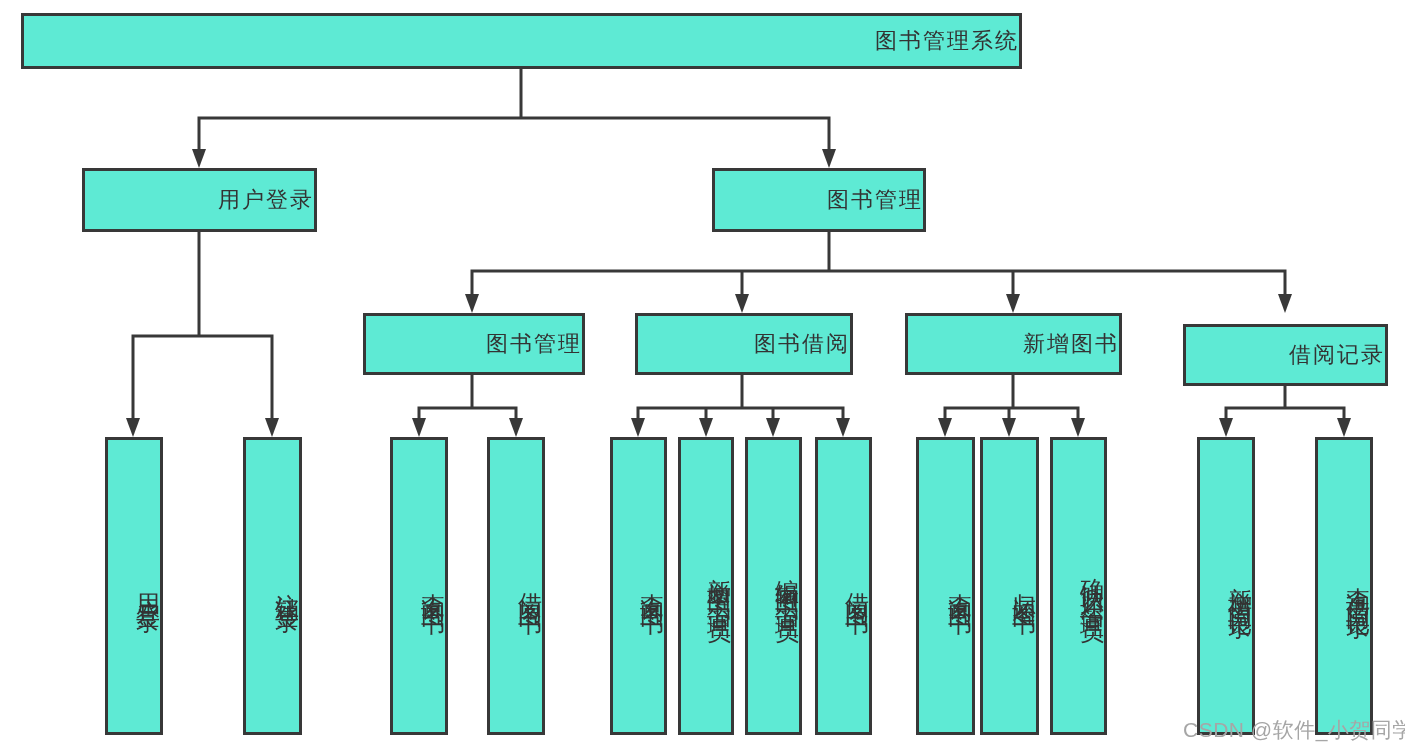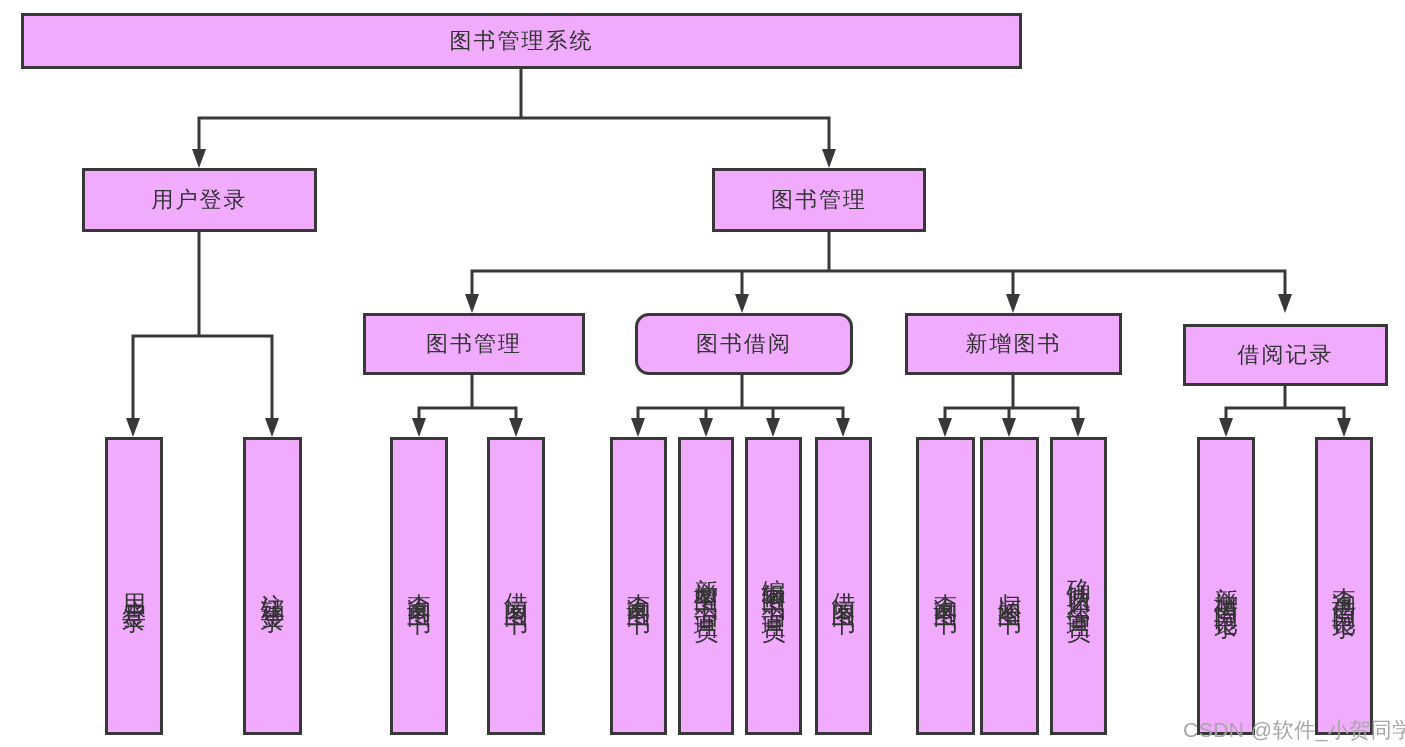--- a/index.html
+++ b/index.html
@@ -22,25 +22,25 @@
     fill: none;
     stroke: var(--line);
     stroke-width: 3;
     stroke-linecap: square;
   }
   .wires polygon { fill: var(--line); stroke: none; }
   .box {
     position: absolute;
     z-index: 2;
     box-sizing: border-box;
-    background: #f0abfc;
+    background: #5eead4;
     border: 3px solid var(--line);
     display: flex;
     align-items: center;
-    justify-content: center;
+    justify-content: flex-end;
     color: var(--text);
   }
   .hbox span {
     font-size: 22px;
     letter-spacing: 2px;
     color: var(--text);
     white-space: nowrap;
   }
   .vbox span {
     writing-mode: vertical-rl;
@@ -106,21 +106,21 @@
   <div class="box hbox" style="left:82px; top:168px; width:235px; height:64px;">
     <span>用户登录</span>
   </div>
   <div class="box hbox" style="left:712px; top:168px; width:214px; height:64px;">
     <span>图书管理</span>
   </div>
 
   <div class="box hbox" style="left:363px; top:313px; width:222px; height:62px;">
     <span>图书管理</span>
   </div>
-  <div class="box hbox" style="left:635px; top:313px; width:218px; height:62px;border-radius:14px;">
+  <div class="box hbox" style="left:635px; top:313px; width:218px; height:62px;">
     <span>图书借阅</span>
   </div>
   <div class="box hbox" style="left:905px; top:313px; width:217px; height:62px;">
     <span>新增图书</span>
   </div>
   <div class="box hbox" style="left:1183px; top:324px; width:205px; height:62px;">
     <span>借阅记录</span>
   </div>
 
   <div class="box vbox" style="left:105px; top:437px; width:58px; height:298px;">

